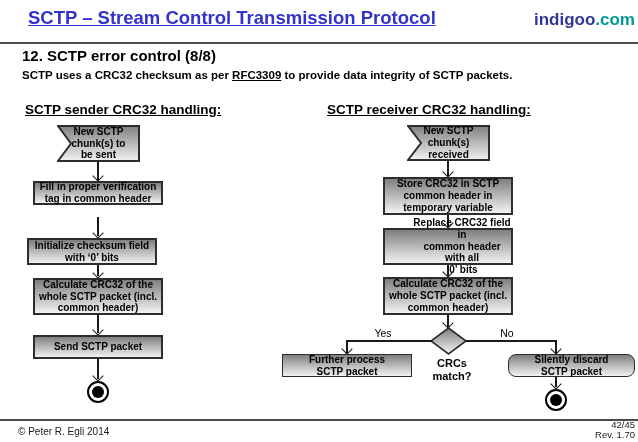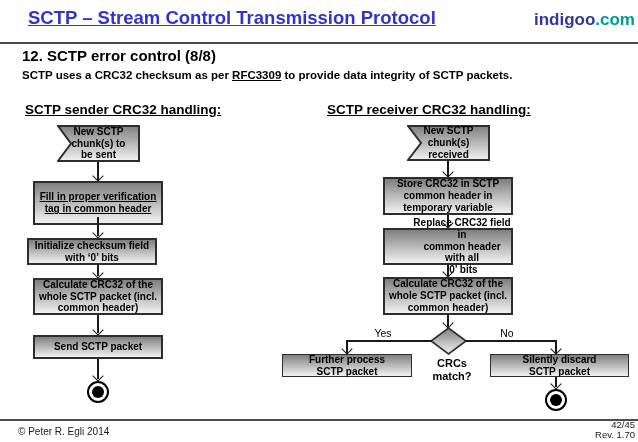--- a/index.html
+++ b/index.html
@@ -101,21 +101,21 @@
     <svg width="83" height="37" viewBox="0 0 83 37">
       <polygon points="1,1 82,1 82,36 1,36 14,18.5" fill="url(#nodeGrad)" stroke="#2d2d2d" stroke-width="2"></polygon>
     </svg>
     <div class="shape-label">New SCTP
 chunk(s) to
 be sent</div>
   </div>
 
   <div class="vline" style="left:97px; top:162px; height:18px;"></div>
   <div class="ah" style="left:94px; top:172px;"></div>
-  <div class="node" style="left:33px; top:181px; width:130px; height:44px;text-decoration:underline;">Fill in proper verification
+  <div class="node" style="left:33px; top:181px; width:130px; height:24px;">Fill in proper verification
 tag in common header</div>
 
   <div class="vline" style="left:97px; top:217px; height:19px;"></div>
   <div class="ah" style="left:94px; top:229px;"></div>
   <div class="node" style="left:27px; top:238px; width:130px; height:27px;">Initialize checksum field
 with ‘0’ bits</div>
 
   <div class="vline" style="left:97px; top:265px; height:11px;"></div>
   <div class="ah" style="left:94px; top:269px;"></div>
   <div class="node" style="left:33px; top:278px; width:130px; height:37px;">Calculate CRC32 of the
@@ -172,21 +172,21 @@
   <div class="vline" style="left:346px; top:340px; height:13px;"></div>
   <div class="ah" style="left:343px; top:345px;"></div>
   <div class="branch-label" style="left:363px; top:327px;">Yes</div>
   <div class="node" style="left:282px; top:354px; width:130px; height:23px; border-width:1.6px;">Further process
 SCTP packet</div>
 
   <div class="hline" style="left:465px; top:340px; width:91px;"></div>
   <div class="vline" style="left:555px; top:340px; height:13px;"></div>
   <div class="ah" style="left:552px; top:345px;"></div>
   <div class="branch-label" style="left:487px; top:327px;">No</div>
-  <div class="node" style="left:490px; top:354px; width:139px; height:23px; border-width:1.6px;">Silently discard
+  <div class="node" style="left:508px; top:354px; width:127px; height:23px; border-width:1.6px;border-radius:8px;">Silently discard
 SCTP packet</div>
 
   <div class="vline" style="left:555px; top:377px; height:10px;"></div>
   <div class="ah" style="left:552px; top:380px;"></div>
   <div class="end-node" style="left:545px; top:389px;"></div>
 
   <div class="hrule hr-bottom"></div>
   <div class="copyright">© Peter R. Egli 2014</div>
   <div class="pageinfo">
     <div>42/45</div>

